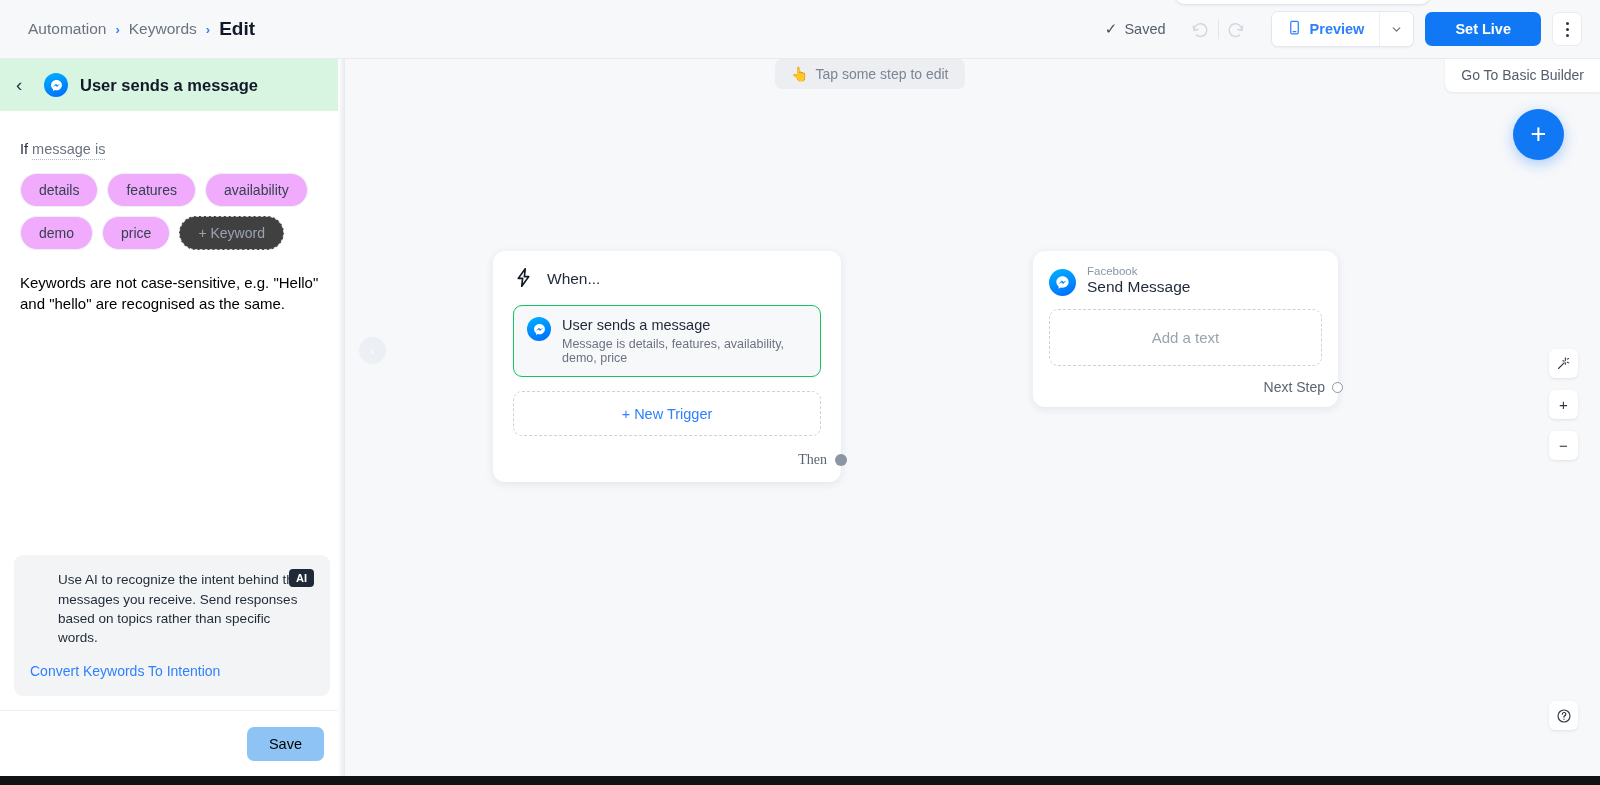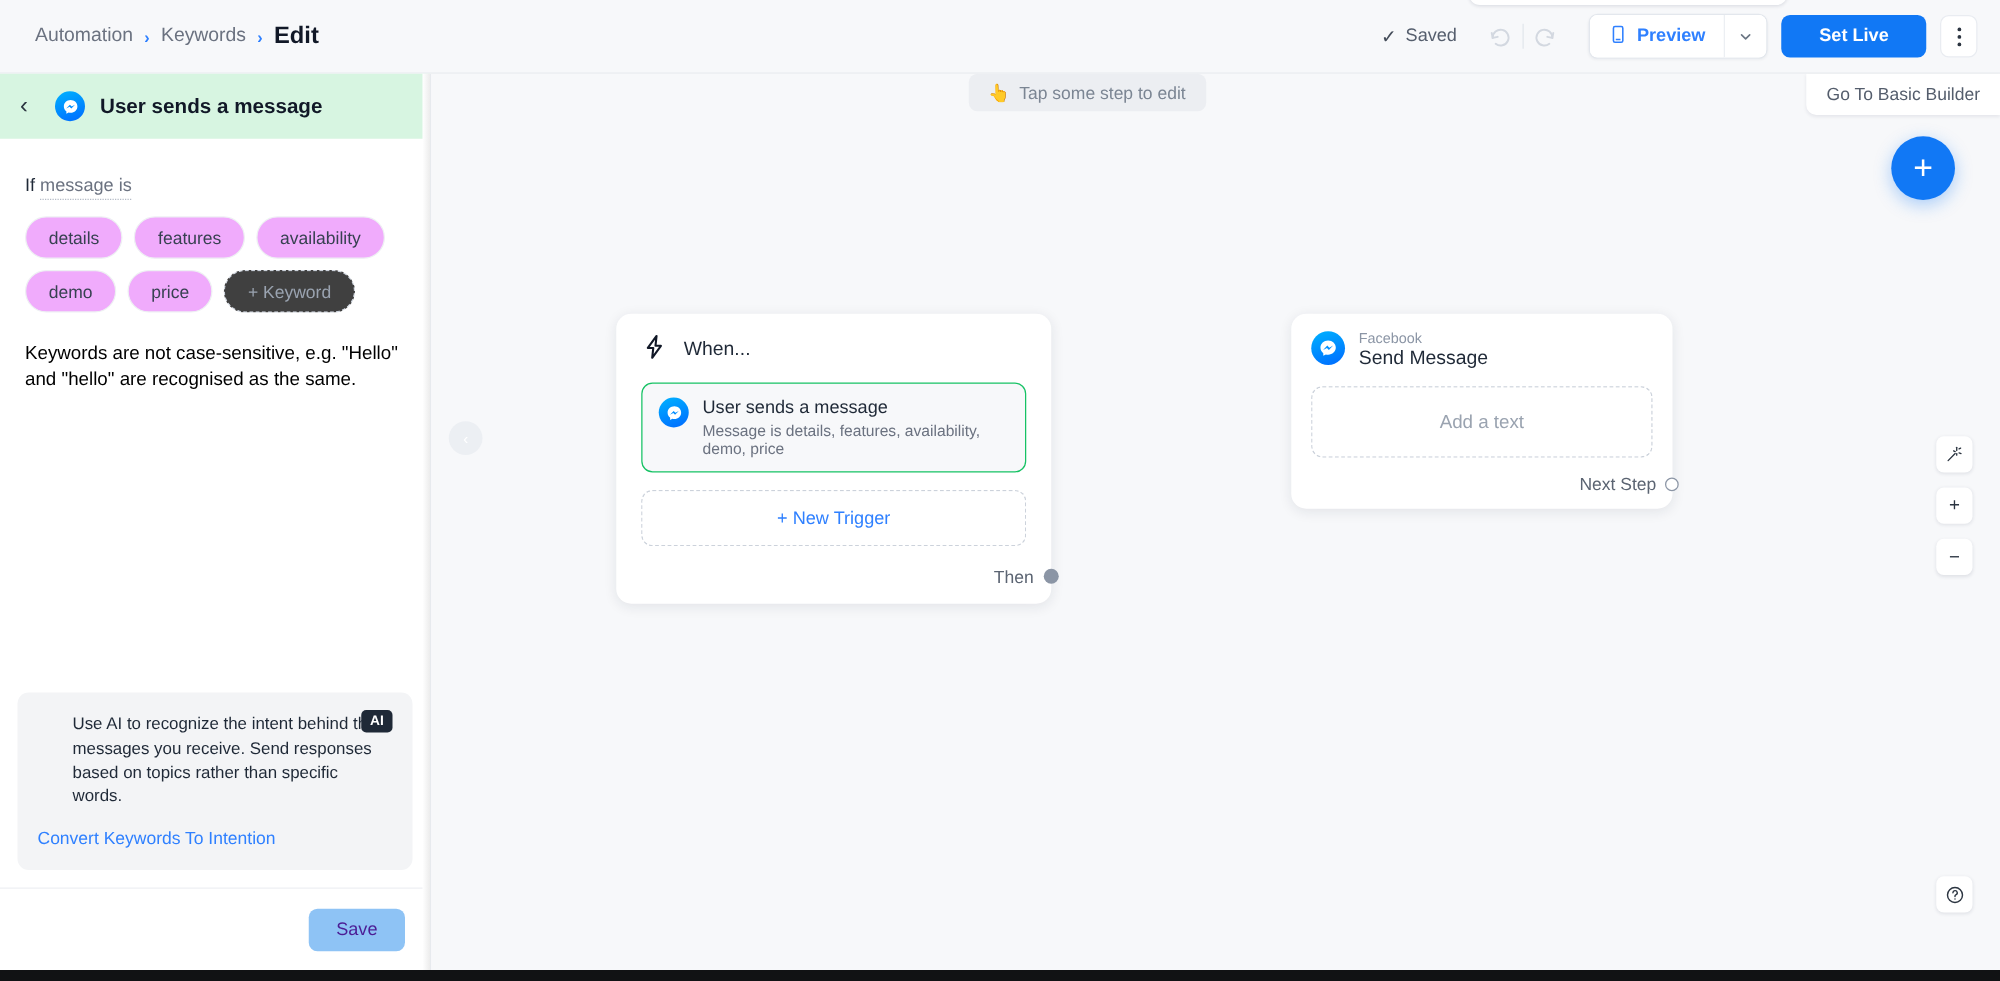--- a/index.html
+++ b/index.html
@@ -152,21 +152,21 @@
   .ai-link {
     display: inline-block; margin-top: 16px;
     color: #2f80ff; font-size: 14px; cursor: pointer;
   }
   .panel-foot {
     height: 66px; border-top: 1px solid #eef0f3;
     display: flex; align-items: center; justify-content: flex-end;
     padding-right: 20px; background: #fff;
   }
   .save-btn {
-    background: #8ec3f5; color: #4c1d95; border: none;
+    background: #8ec3f5; color: #000000; border: none;
     border-radius: 7px; padding: 9px 22px;
     font-size: 14.5px; cursor: pointer;
     font-family: "Liberation Sans", sans-serif;
   }
   .collapse {
     position: absolute; left: 359px; top: 337px;
     width: 27px; height: 27px; border-radius: 50%;
     background: #eceff3; color: #fff;
     display: flex; align-items: center; justify-content: center;
     font-size: 12px; cursor: pointer; z-index: 6;
@@ -243,28 +243,28 @@
   .new-trigger {
     margin-top: 14px; border: 1px dashed #ccd2db;
     border-radius: 9px; height: 45px;
     display: flex; align-items: center; justify-content: center;
     color: #2f80ff; font-size: 14.5px; cursor: pointer;
   }
   .then-row {
     display: flex; align-items: center; justify-content: flex-end;
     gap: 8px; margin-top: 16px;
   }
-  .then-label { font-size: 14px; color: #5b6472; }
+  .then-label { font-size: 14px; color: #5b6472; font-family: Liberation Serif, serif; }
   .port {
     width: 12px; height: 12px; border-radius: 50%;
     background: #8b95a5; margin-right: -26px; cursor: pointer;
   }
 
   .node-action { left: 688px; top: 192px; width: 305px; padding: 14px 16px 12px 16px; }
-  .action-head { display: flex; align-items: flex-start; gap: 11px; }
+  .action-head { display: flex; align-items: flex-end; gap: 11px; }
   .msgr-lg { width: 27px; height: 27px; }
   .msgr-lg svg { width: 17px; height: 17px; }
   .action-platform { font-size: 11.5px; color: #8b95a5; }
   .action-title { font-size: 15.5px; color: #1f2937; margin-top: 1px; }
   .add-text {
     margin-top: 13px; border: 1px dashed #ccd2db;
     border-radius: 9px; height: 57px;
     display: flex; align-items: center; justify-content: center;
     color: #9aa3b0; font-size: 15px; cursor: pointer;
   }

